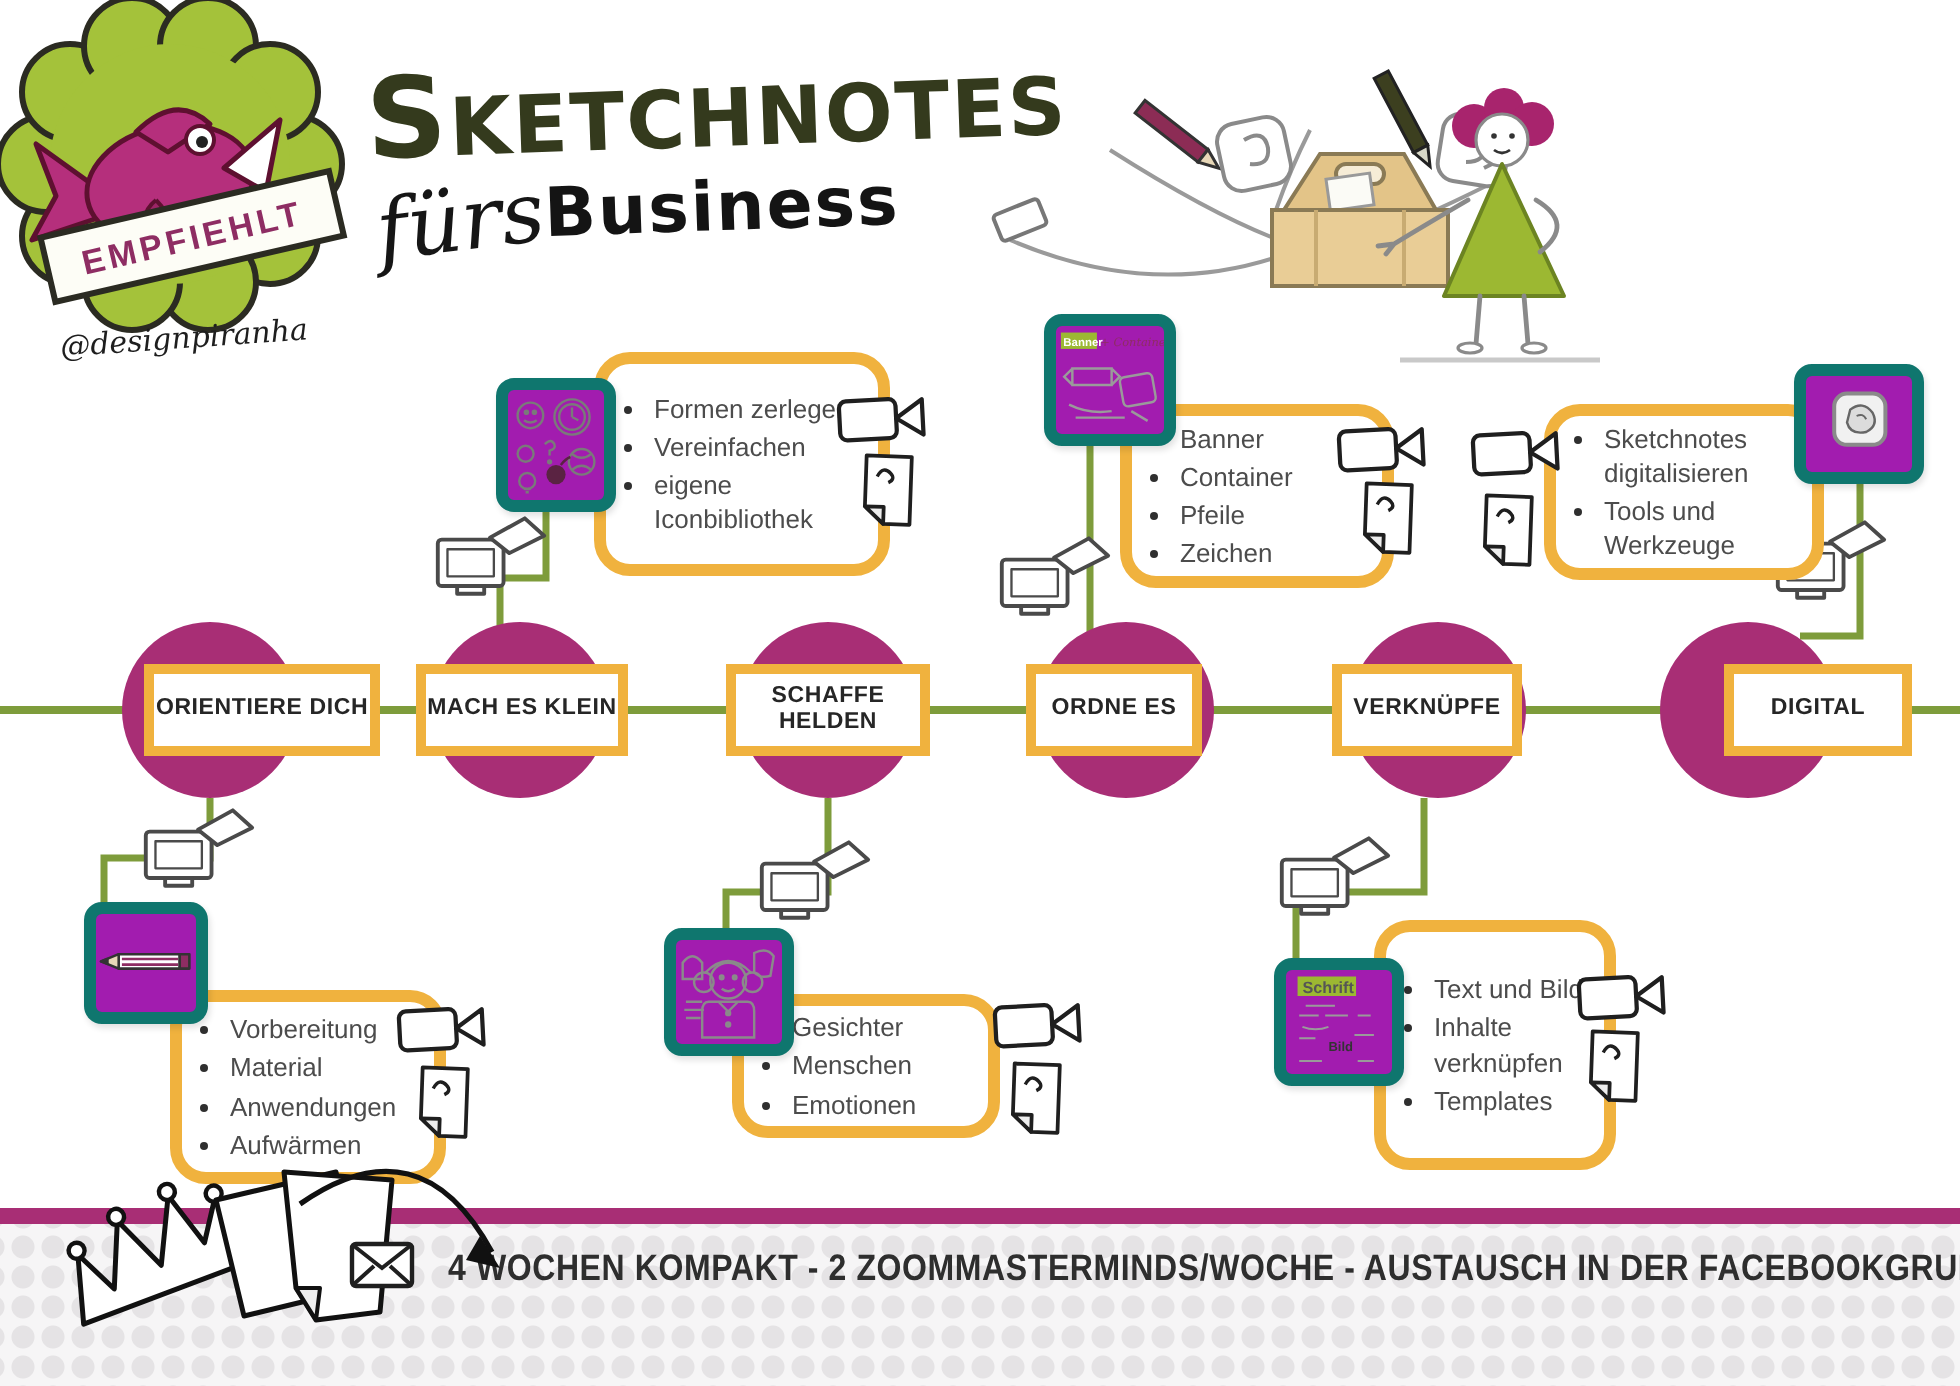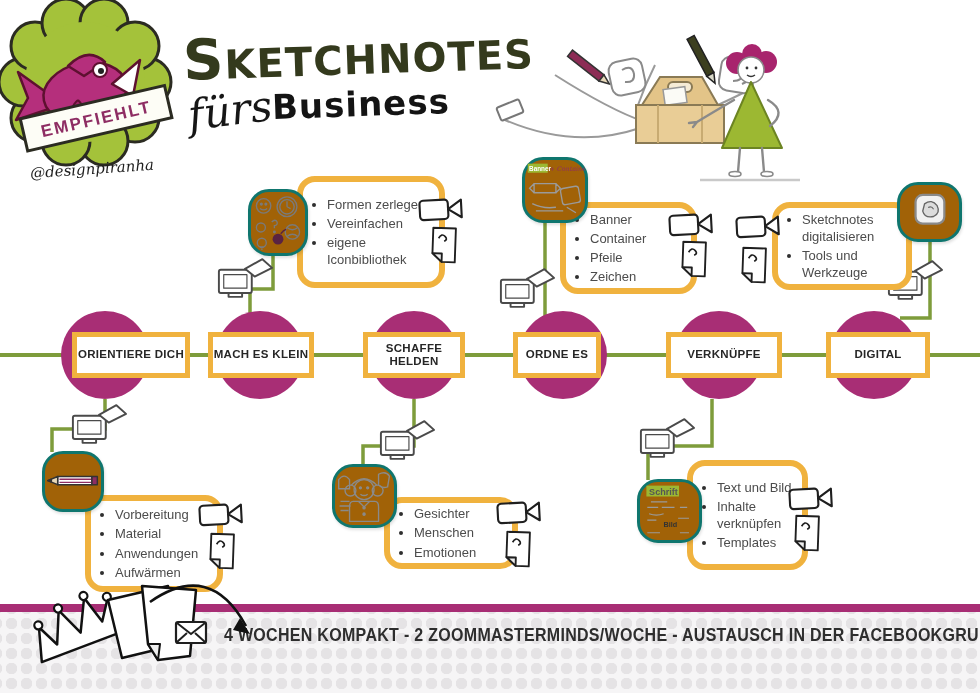--- a/index.html
+++ b/index.html
@@ -24,21 +24,21 @@
   .mlabel{position:absolute;top:332px;height:46px;background:#fff;border:5px solid #f0b23e;
           z-index:3;display:flex;align-items:center;justify-content:center;text-align:center;
           font-weight:bold;font-size:11.5px;letter-spacing:.3px;color:#262626;
           box-sizing:border-box;line-height:1.15;}
   
   .callout{position:absolute;background:#fff;border:6px solid #f0b23e;border-radius:18px;
            box-sizing:border-box;z-index:3;display:flex;align-items:center;}
   .callout ul{margin:0;padding:4px 4px 4px 24px;}
   .callout li{font-size:13px;color:#4c4c4c;line-height:1.32;margin:2px 0;}
   .callout li::marker{color:#2f2f2f;}
-  .sketchbox{position:absolute;background:#a16207;border:3px solid #0f766e;border-radius:21px;
+  .sketchbox{position:absolute;background:#a21caf;border:6px solid #0f766e;border-radius:9px;
              z-index:4;box-sizing:border-box;box-shadow:1px 2px 3px rgba(0,0,0,.12);}
   .sketchbox svg{display:block;width:100%;height:100%;}
   .minicon{position:absolute;z-index:5;}
   
   .bar{position:absolute;left:0;top:604px;width:100%;height:8px;background:#a82e75;z-index:2;}
   .dots{position:absolute;left:0;top:612px;width:100%;height:81px;background-color:#f6f5f6;
         background-image:radial-gradient(#e5e3e5 5.5px,transparent 6px);
         background-size:15px 15px;background-position:4px 4px;z-index:1;}
   .footer-text{position:absolute;left:224px;top:625px;font-weight:bold;font-size:16px;
                color:#2e2e2e;letter-spacing:.3px;z-index:3;transform:scaleY(1.15);
@@ -190,22 +190,22 @@
   <div class="circle" style="left:216px"></div>
   <div class="circle" style="left:370px"></div>
   <div class="circle" style="left:519px"></div>
   <div class="circle" style="left:675px"></div>
   <div class="circle" style="left:830px"></div>
 
   <div class="mlabel" style="left:72px;width:118px">ORIENTIERE DICH</div>
   <div class="mlabel" style="left:208px;width:106px">MACH ES KLEIN</div>
   <div class="mlabel" style="left:363px;width:102px">SCHAFFE HELDEN</div>
   <div class="mlabel" style="left:513px;width:88px">ORDNE ES</div>
-  <div class="mlabel" style="left:666px;width:116px">VERKNÜPFE</div>
-  <div class="mlabel" style="left:826px;width:104px">DIGITAL</div>
+  <div class="mlabel" style="left:666px;width:95px">VERKNÜPFE</div>
+  <div class="mlabel" style="left:862px;width:94px">DIGITAL</div>
 
   <div class="callout" style="left:297px;top:176px;width:148px;height:112px">
     <ul>
       <li>Formen zerlegen</li>
       <li>Vereinfachen</li>
       <li>eigene Iconbibliothek</li>
     </ul>
   </div>
   <div class="callout" style="left:560px;top:202px;width:137px;height:92px">
     <ul>
@@ -222,28 +222,28 @@
       <li>Anwendungen</li>
       <li>Aufwärmen</li>
     </ul>
   </div>
   <div class="callout" style="left:772px;top:202px;width:140px;height:88px">
     <ul>
       <li>Sketchnotes digitalisieren</li>
       <li>Tools und Werkzeuge</li>
     </ul>
   </div>
-  <div class="callout" style="left:384px;top:497px;width:134px;height:72px">
+  <div class="callout" style="left:366px;top:497px;width:134px;height:72px">
     <ul>
       <li>Gesichter</li>
       <li>Menschen</li>
       <li>Emotionen</li>
     </ul>
   </div>
-  <div class="callout" style="left:687px;top:460px;width:121px;height:110px">
+  <div class="callout" style="left:687px;top:460px;width:121px;height:125px">
     <ul>
       <li>Text und Bild</li>
       <li>Inhalte verknüpfen</li>
       <li>Templates</li>
     </ul>
   </div>
 
   <div class="sketchbox" style="left:42px;top:451px;width:62px;height:61px">
     <svg viewBox="0 0 62 61">
       <g stroke="#333" stroke-width="1.6" stroke-linejoin="round">

